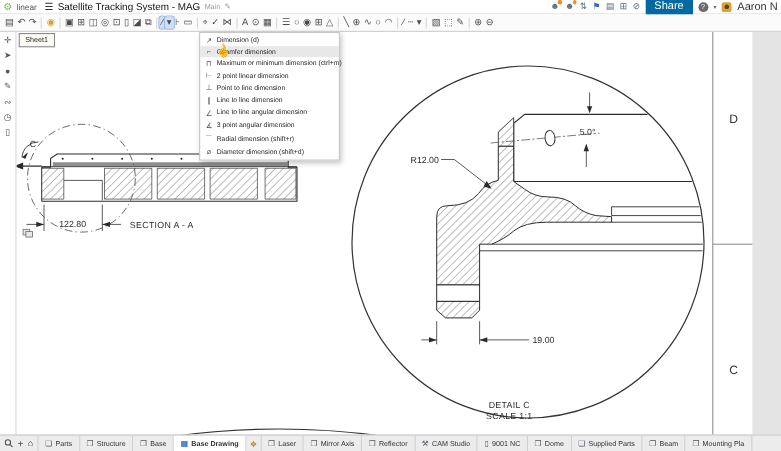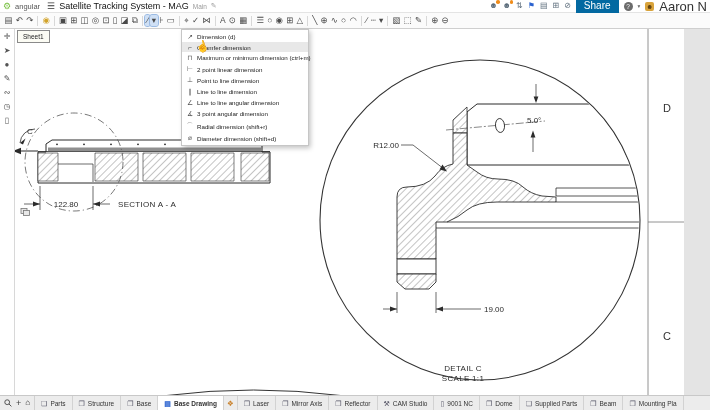--- a/index.html
+++ b/index.html
@@ -16,21 +16,21 @@
   .pencil{font-size:7px;color:#999;}
   .top-right{margin-left:auto;display:flex;align-items:center;gap:5px;}
   .tr-ico{font-size:8px;color:#5a6b7a;position:relative;line-height:1;}
   .badge-dot{position:absolute;right:-2px;top:-2px;width:3.5px;height:3.5px;border-radius:50%;background:#f08c1a;}
   .share-btn{background:#0369a1;color:#fff;font-size:10px;padding:17px 8px;border-radius:2px;line-height:1;}
   .help-circle{width:9px;height:9px;border-radius:50%;background:#6b6b6b;color:#fff;font-size:6.5px;
                display:flex;align-items:center;justify-content:center;}
   .caret{font-size:5.5px;color:#666;}
   .avatar{width:9px;height:9px;border-radius:2px;background:#d9a33b;color:#5a3c0e;font-size:7px;
           display:flex;align-items:center;justify-content:center;overflow:hidden;}
-  .user-name{font-size:13px;color:#333;white-space:nowrap;}
+  .user-name{font-size:10px;color:#333;white-space:nowrap;}
   
   .toolbar{position:absolute;left:0;top:13px;width:710px;height:16px;background:#fbfbfb;
            border-bottom:1px solid #cfcfcf;display:flex;align-items:center;padding:0 3px;box-sizing:border-box;z-index:5;}
   .tico{font-size:8.5px;color:#4a4a4a;padding:1px 1.6px;line-height:1;white-space:nowrap;}
   .tico.gold{color:#d2a32a;}
   .tico.active{background:#cfe0f5;border-radius:2px;outline:1px solid #9bbbe4;}
   .tsep{width:1px;height:10px;background:#d8d8d8;margin:0 2.5px;}
   
   .sidebar{position:absolute;left:0;top:29px;bottom:14px;width:14px;background:#fff;
            border-right:1px solid #d8d8d8;display:flex;flex-direction:column;align-items:center;
@@ -58,21 +58,21 @@
        color:#333;white-space:nowrap;overflow:hidden;}
   .tab .tabico{font-size:7px;color:#556;line-height:1;}
   .tab.active{background:#fff;border-top:1px solid #bbb;margin-top:-1px;font-weight:bold;}
   .tab-indicator{display:flex;align-items:center;padding:0 3px;color:#c9812b;font-size:7.5px;border-right:1px solid #d2d2d2;}
 </style>
 </head>
 <body>
 
 <div class="topbar">
   <span class="logo-gear">⚙</span>
-  <span class="logo-text">angular</span>
+  <span class="logo-text">linear</span>
   <span class="hamburger">☰</span>
   <span class="doc-title">Satellite Tracking System - MAG</span>
   <span class="branch">Main</span>
   <span class="pencil">✎</span>
   <div class="top-right" id="top-right-icons">
       <span class="tr-ico">☻<span class="badge-dot"></span></span>
       <span class="tr-ico">☻<span class="badge-dot"></span></span>
       <span class="tr-ico">⇅</span>
       <span class="tr-ico" style="color: rgb(42, 98, 207);">⚑</span>
       <span class="tr-ico">▤</span>

